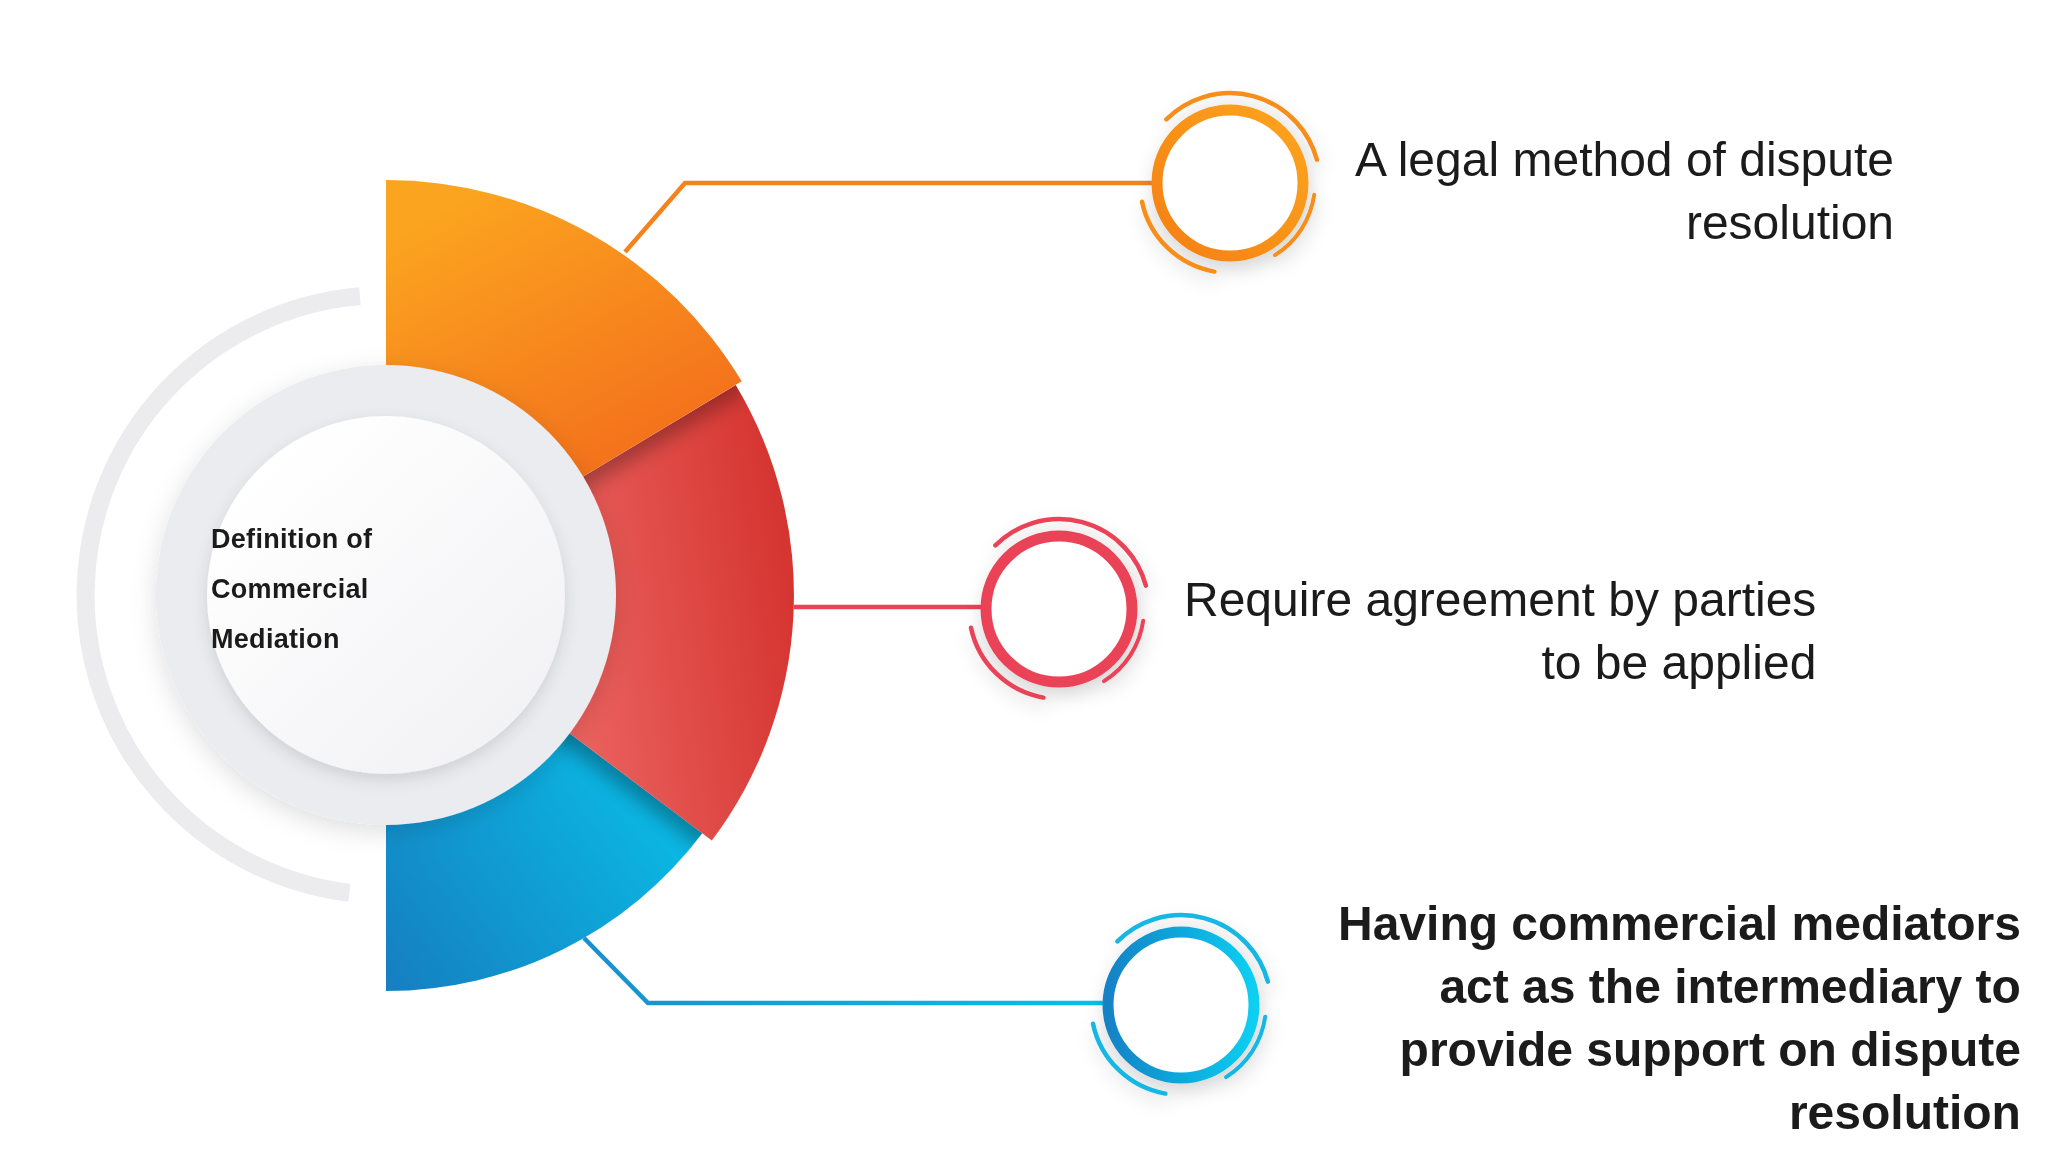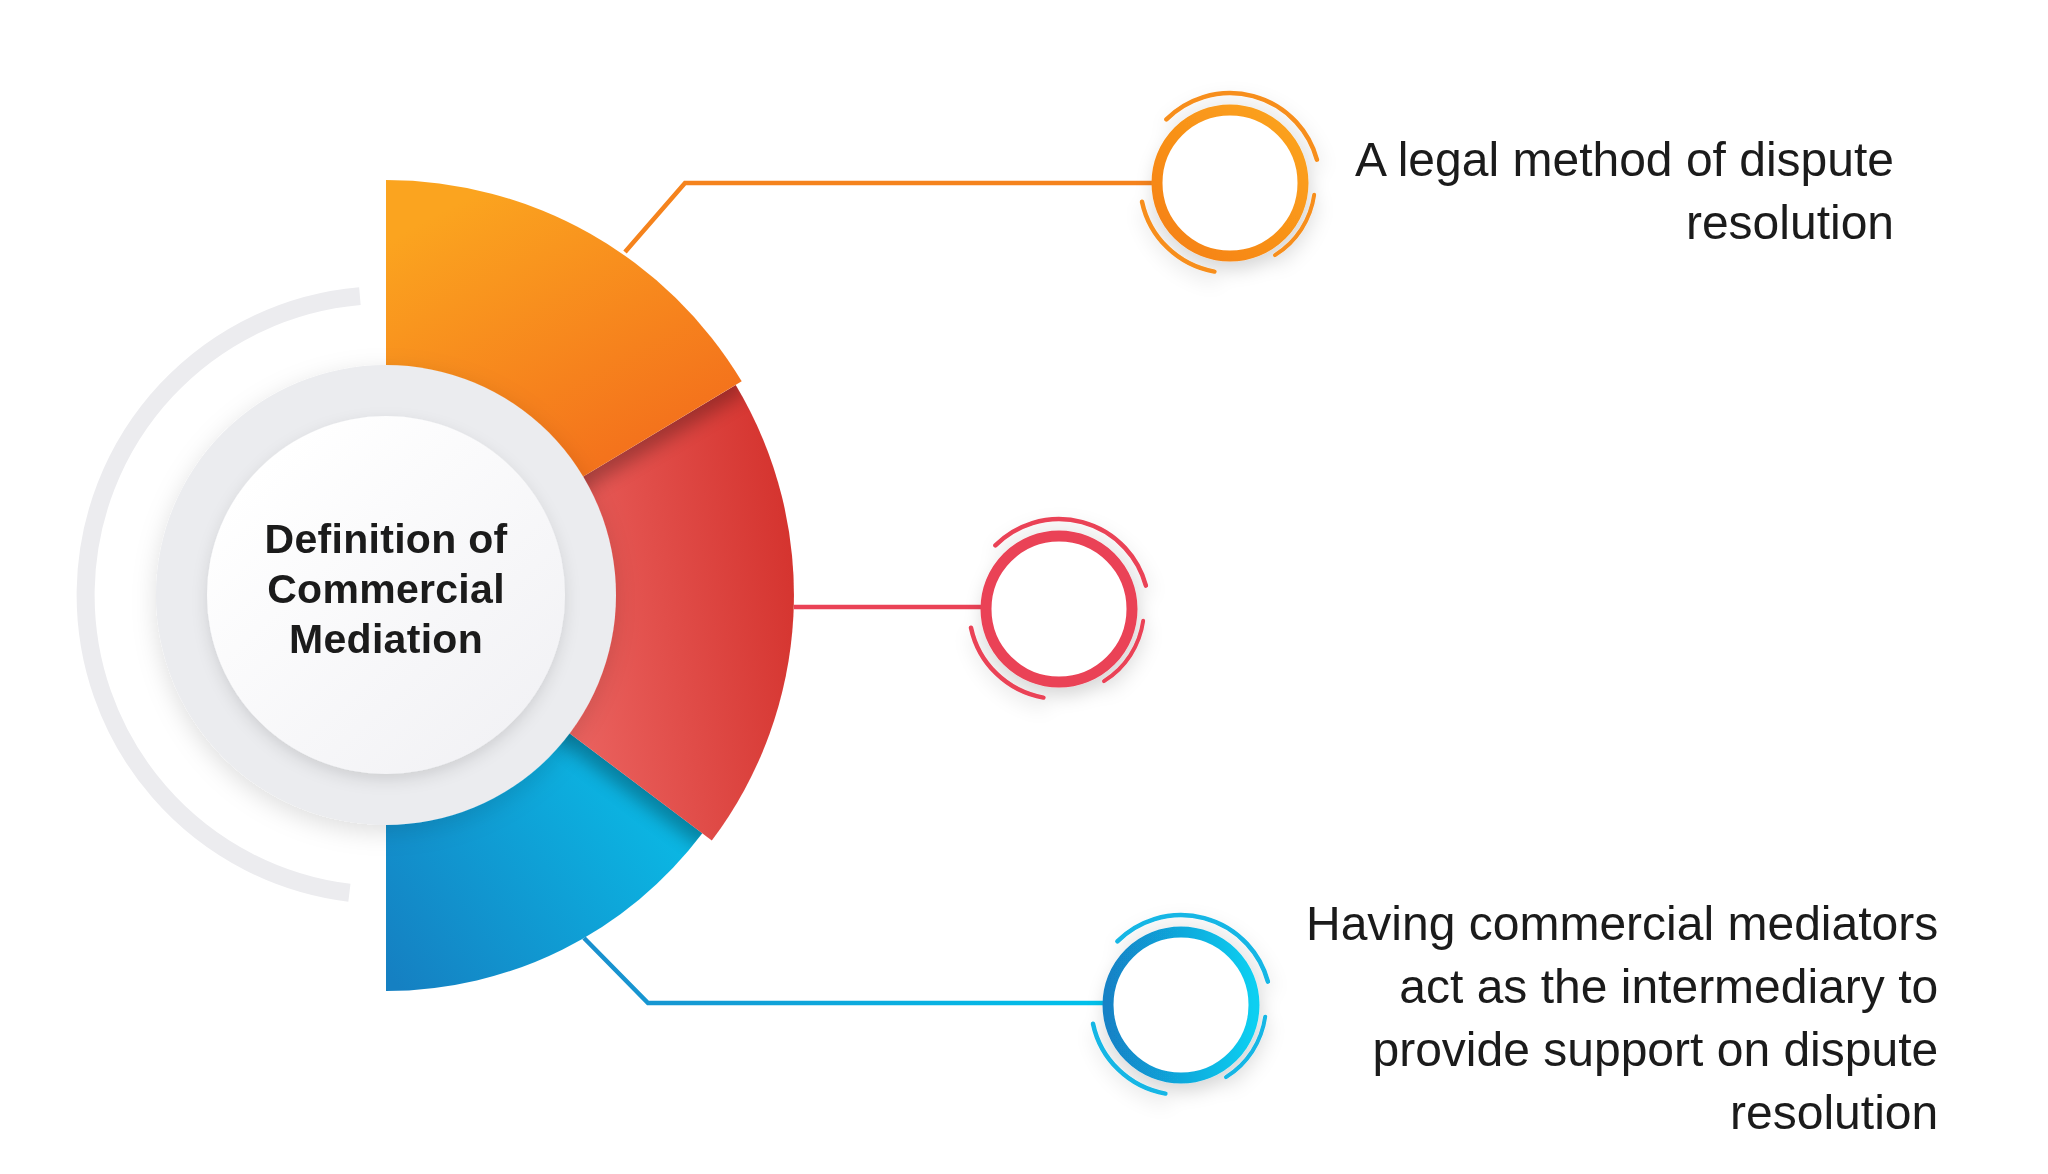--- a/index.html
+++ b/index.html
@@ -10,40 +10,40 @@
     background: #ffffff;
     overflow: hidden;
     font-family: "Liberation Sans", "DejaVu Sans", sans-serif;
   }
   .stage svg { position: absolute; left: 0; top: 0; }
   .center-title {
     position: absolute;
     left: 211px;
     top: 514px;
     width: 350px;
-    text-align: center;
-    font-size: 41px;
+    text-align: left;
+    font-size: 27px;
     font-weight: 700;
     line-height: 50px;
     letter-spacing: 0.3px;
     color: #1b1b1b;
     white-space: pre-line;
   }
   .item-text {
     position: absolute;
     font-size: 48px;
     font-weight: 400;
     line-height: 63px;
     color: #1b1b1b;
     white-space: pre-line;
     text-align: right;
   }
   .item-text.item-1 { left: 1355px; top: 128px;  }
   .item-text.item-2 { left: 1184px; top: 568px;  }
-  .item-text.item-3 { left: 1306px; top: 892px;  }
+  .item-text.item-3 { left: 1338px; top: 892px; font-weight: bold;  }
 </style>
 </head>
 <body>
 
 <div class="stage">
 
   <svg id="diagram" width="2048" height="1174" viewBox="0 0 2048 1174">
       <defs>
         <linearGradient id="gradOrange" gradientUnits="userSpaceOnUse" x1="500" y1="180" x2="640" y2="440">
           <stop offset="0%" stop-color="#FBA41F"></stop>
@@ -126,18 +126,20 @@
         <path d="M-15.6,88.6 A90,90 0 0 1 -88,18.7" fill="none" stroke="#12B6E5" stroke-width="4.5" stroke-linecap="round"></path>
       </g>
     </svg>
 
   <div class="center-title">Definition of
 Commercial
 Mediation</div>
 
   <div class="item-text item-1">A legal method of dispute
 resolution</div>
+  <div class="item-text item-2">Require agreement by parties
+to be applied</div>
   <div class="item-text item-3">Having commercial mediators
 act as the intermediary to
 provide support on dispute
 resolution</div>
 
 </div>
 
 </body></html>

